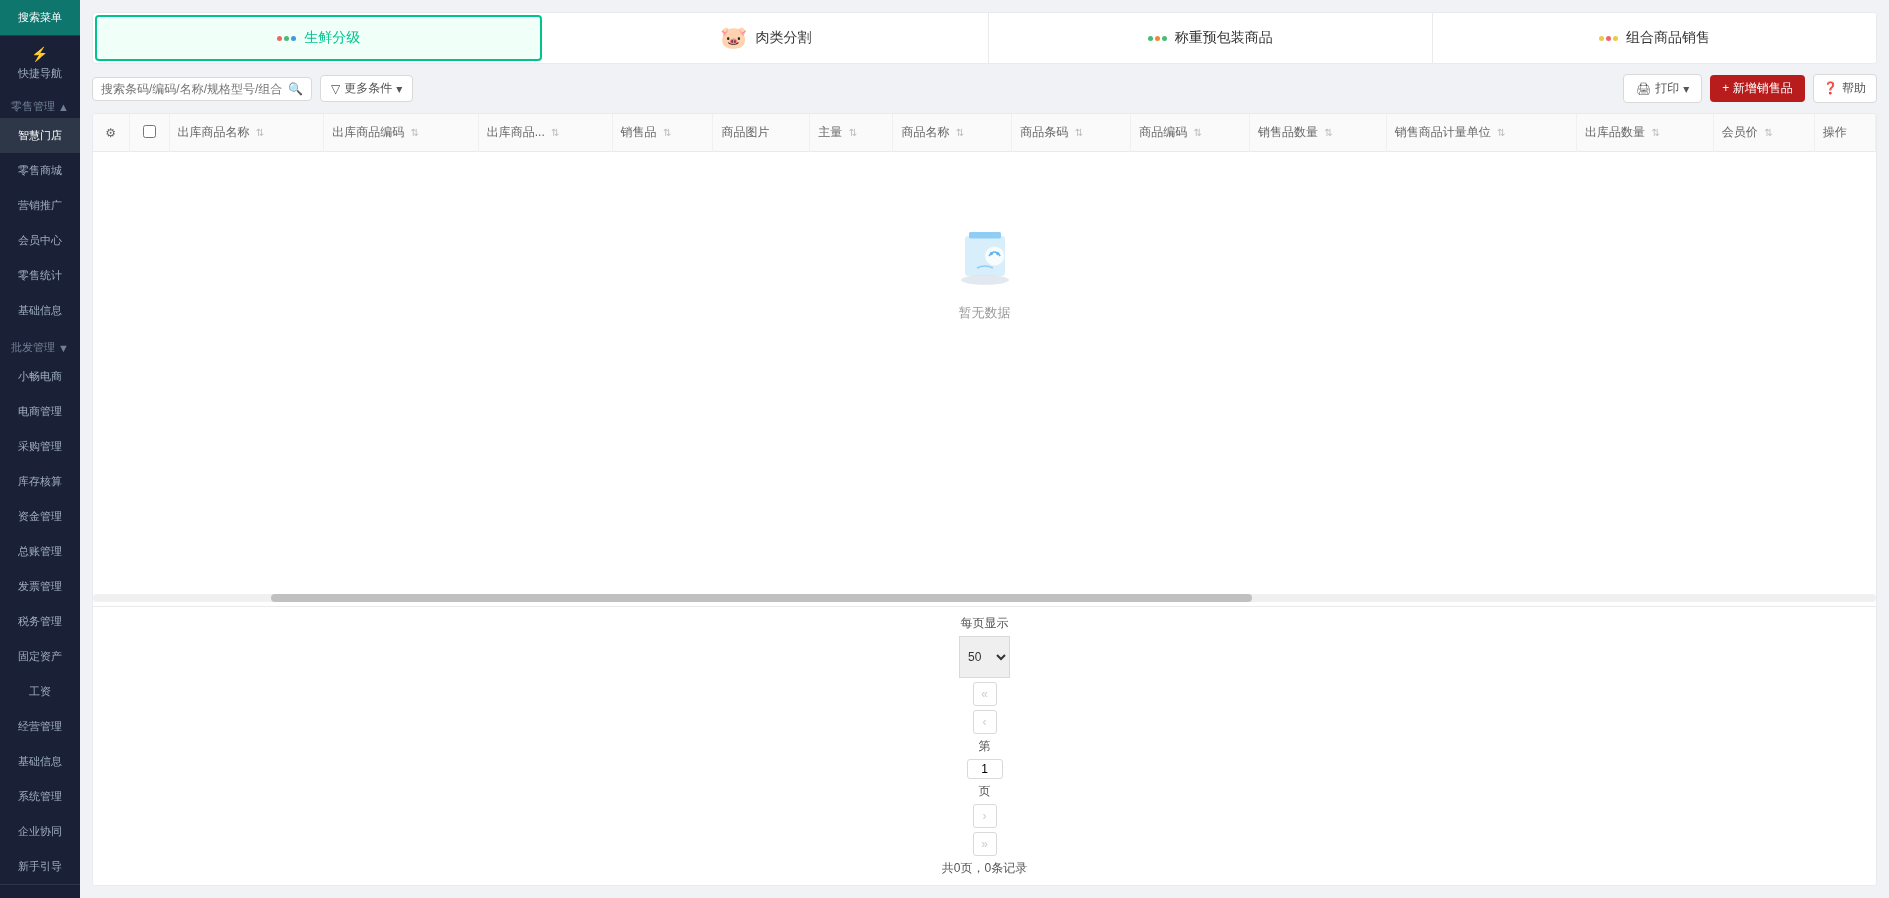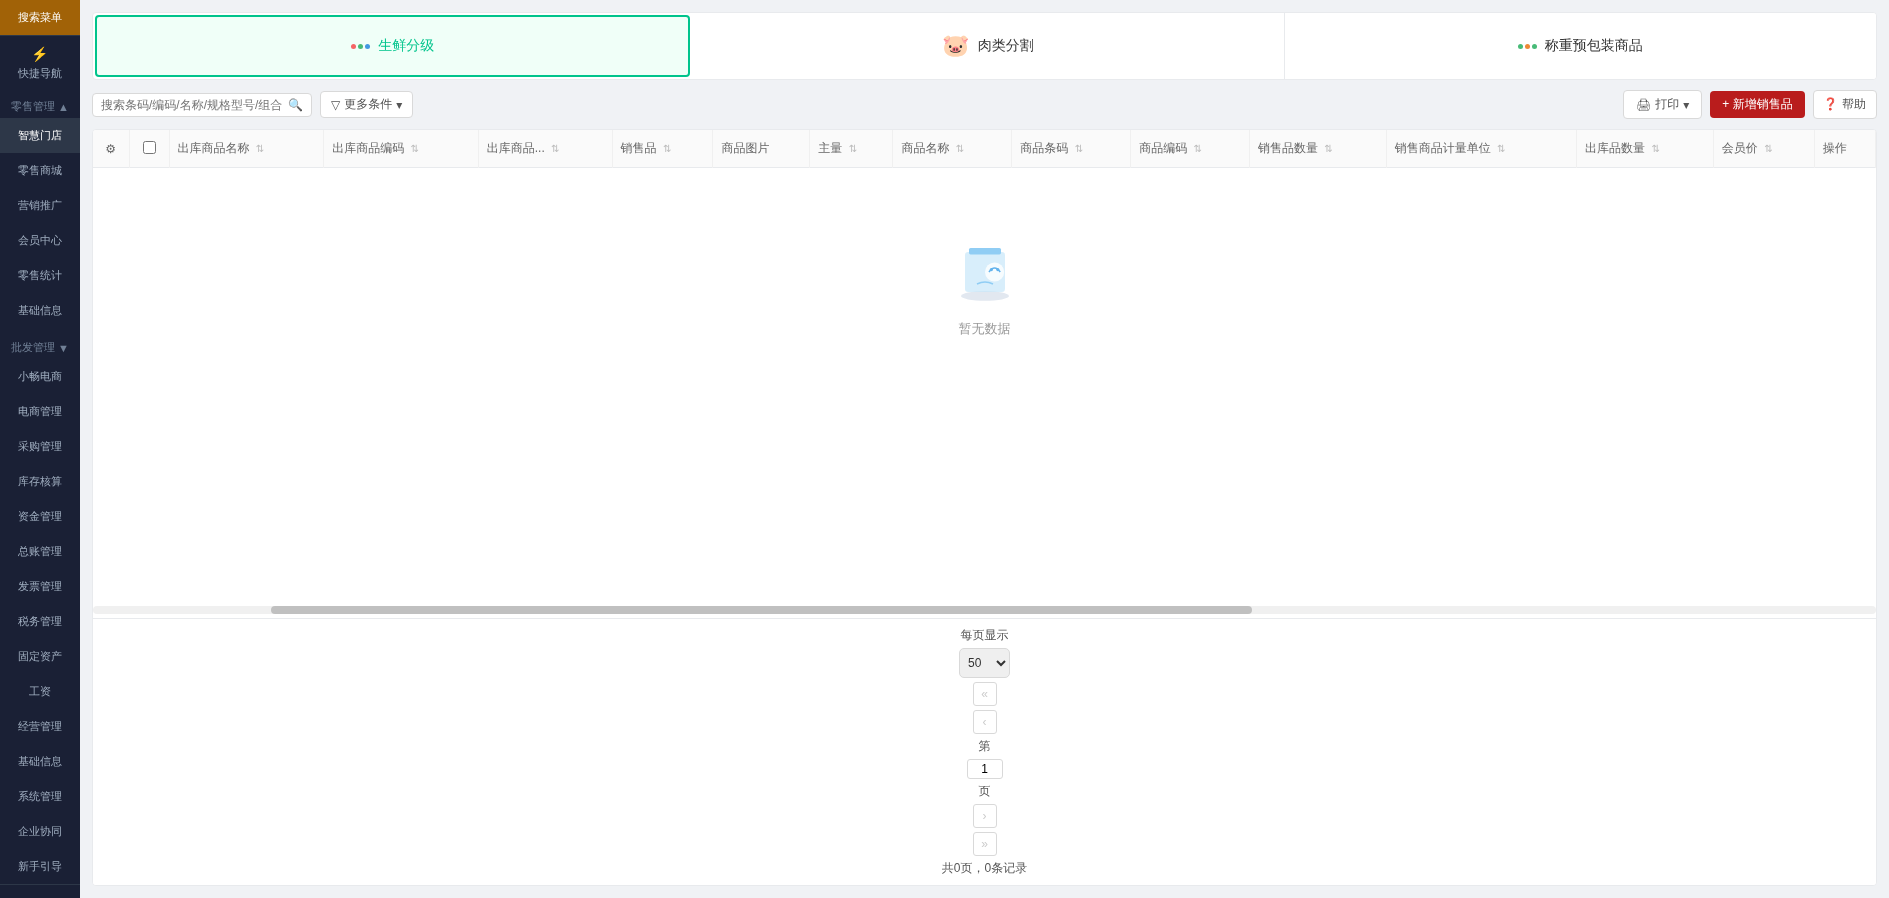--- a/index.html
+++ b/index.html
@@ -12,21 +12,21 @@
       color: #a0aec0;
       display: flex;
       flex-direction: column;
       flex-shrink: 0;
       overflow-y: auto;
       overflow-x: hidden;
       height: 100%;
     }
     #sidebar::-webkit-scrollbar { width: 0; }
     .sidebar-logo {
-      background: #a16207;
+      background: #0f766e;
       padding: 10px 0;
       text-align: center;
       color: #fff;
       font-size: 11px;
       border-bottom: 1px solid #2d3748;
       height: 36px;
       display: flex;
       align-items: center;
       justify-content: center;
     }
@@ -128,21 +128,21 @@
       overflow: hidden;
       border: 1px solid #e8eaed;
       flex-shrink: 0;
     }
     .cat-tab {
       flex: 1;
       display: flex;
       align-items: center;
       justify-content: center;
       gap: 8px;
-      padding: 20px 16px;
+      padding: 12px 16px;
       cursor: pointer;
       border-right: 1px solid #e8eaed;
       background: #fff;
       font-size: 14px;
       color: #333;
     }
     .cat-tab:last-child { border-right: none; }
     .cat-tab.active {
       background: #f0fff8;
       color: #00c48c;
@@ -285,22 +285,22 @@
       background: #fff;
       border-top: 1px solid #e8eaed;
       gap: 4px;
       font-size: 12px;
       color: #555;
       flex-shrink: 0;
       flex-direction: column;
     }
     .pagination select {
       border: 1px solid #d9d9d9;
-      border-radius: 5px;
-      padding: 6px 4px;
+      border-radius: 0;
+      padding: 12px 4px;
       font-size: 12px;
       color: #333;
     }
     .page-btn {
       width: 24px;
       height: 24px;
       display: flex;
       align-items: center;
       justify-content: center;
       border: 1px solid #d9d9d9;
@@ -469,20 +469,28 @@
 
       <div class="cat-tab">
         <div class="dots-icon">
           <div class="dot dot-green"></div>
           <div class="dot dot-orange"></div>
           <div class="dot dot-green"></div>
         </div>
         <span class="cat-tab-label">称重预包装商品</span>
       </div>
 
+      <div class="cat-tab">
+        <div class="dots-icon">
+          <div class="dot dot-yellow"></div>
+          <div class="dot dot-red"></div>
+          <div class="dot dot-yellow"></div>
+        </div>
+        <span class="cat-tab-label">组合商品销售</span>
+      </div>
     </div>
 
     <div class="toolbar">
       <div class="toolbar-left">
         <div class="search-box">
           <input type="text" placeholder="搜索条码/编码/名称/规格型号/组合" style="">
           <span class="search-icon">🔍</span>
         </div>
         <button class="filter-btn">
           <span>▽</span>

